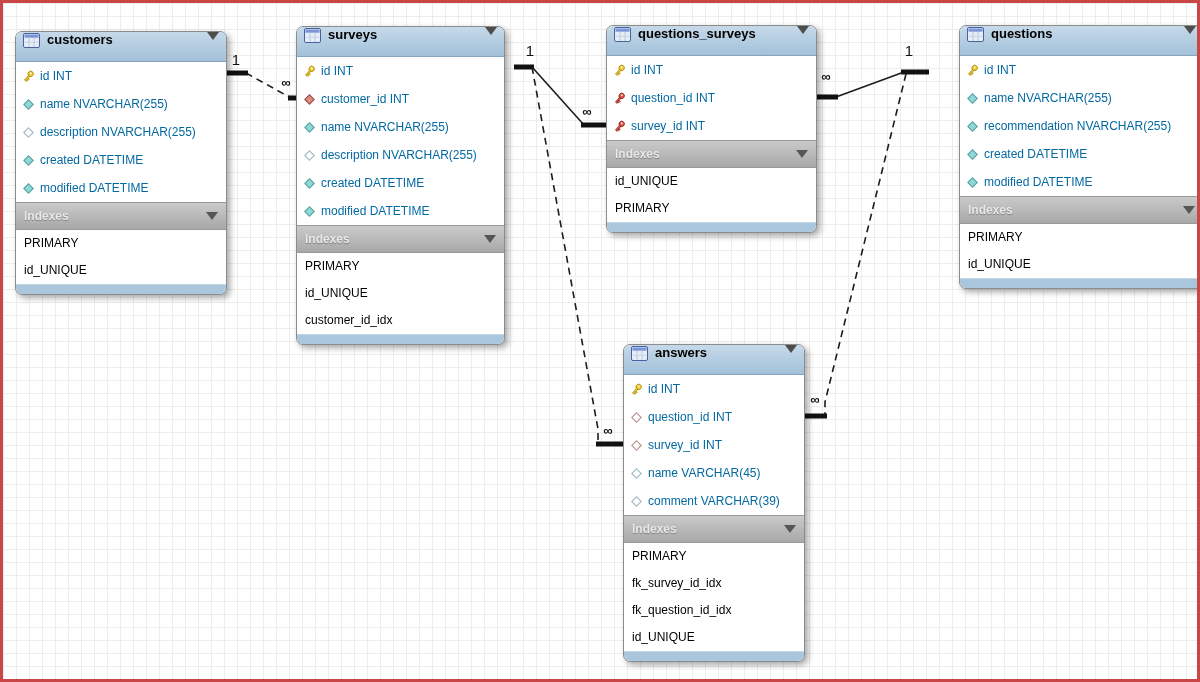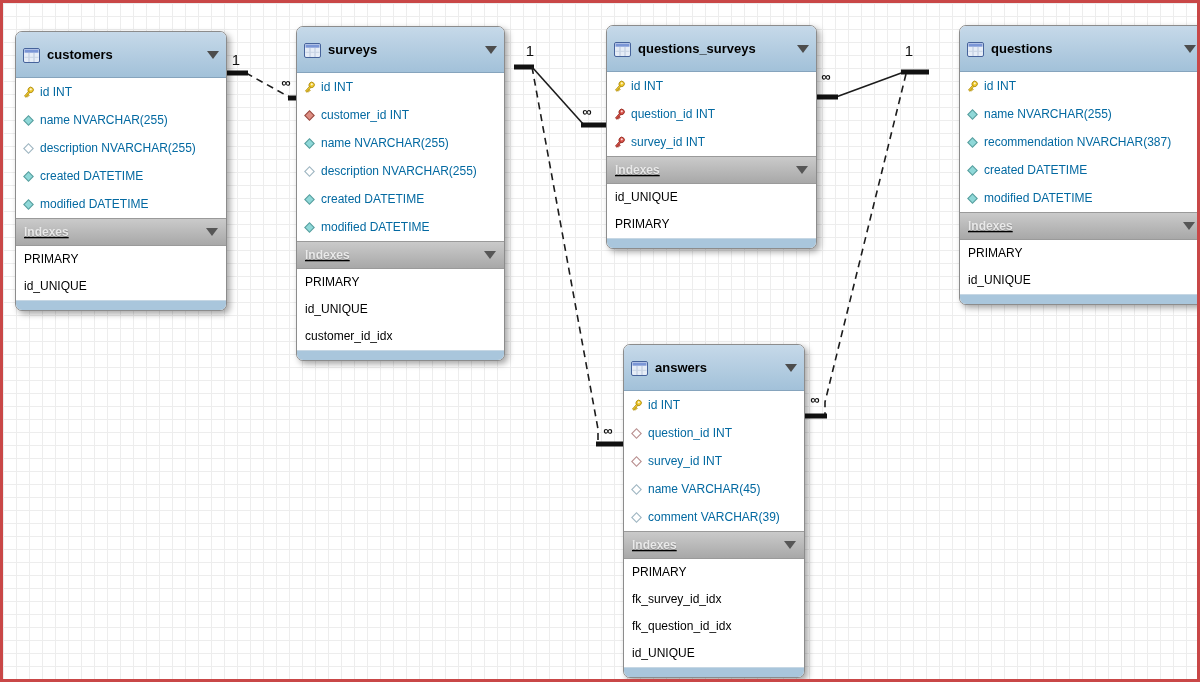--- a/index.html
+++ b/index.html
@@ -10,31 +10,31 @@
                      linear-gradient(90deg,#ededed 1px,transparent 1px);
     background-size:13px 13px;
     overflow:hidden;
     font-family:"Liberation Sans",sans-serif;
   }
   #wires{position:absolute;left:0;top:0;width:1194px;height:676px;}
   .table{
     position:absolute;border:1px solid #8c8c8c;border-radius:7px;background:#fff;
     box-shadow:3px 3px 6px rgba(0,0,0,0.35);overflow:hidden;
   }
-  .hdr{height:29px;background:linear-gradient(#c6d9e9,#a2c1d9);display:flex;align-items:center;
-       padding:8px 7px;border-bottom:1px solid #86a4bd;}
+  .hdr{height:29px;background:linear-gradient(#c6d9e9,#a2c1d9);display:flex;
+       padding:0 7px;border-bottom:1px solid #86a4bd;}
   .hicon{display:flex;margin-top:1px;}
   .title{font-weight:bold;font-size:13px;margin-left:7px;color:#000;}
   .tri{width:0;height:0;border-left:6px solid transparent;border-right:6px solid transparent;
        border-top:8px solid #4d4d4d;margin-left:auto;}
   .row{display:flex;align-items:center;height:28px;padding:0 6px;font-size:12px;color:#0369a1;background:#fff;}
   .cicon{width:13px;height:13px;margin-right:5px;display:flex;flex:none;}
   .ctext{white-space:nowrap;}
   .ixhdr{height:26px;background:linear-gradient(#cacaca,#a8a8a8);display:flex;align-items:center;
-         padding:0 8px;border-top:1px solid #9a9a9a;border-bottom:1px solid #9a9a9a;text-decoration:underline;}
+         padding:0 8px;border-top:1px solid #9a9a9a;border-bottom:1px solid #9a9a9a;}
   .ixlabel{color:#e9e9e9;font-weight:bold;font-size:12px;text-shadow:0 1px 1px rgba(0,0,0,0.3);}
   .ixhdr .tri{border-top-color:#565656;}
   .ixrow{height:27px;line-height:27px;padding:0 8px;font-size:12px;color:#000;background:#fff;white-space:nowrap;}
   .foot{height:9px;background:#a9c6dc;border-top:1px solid #c6d7e4;}
   #wires text{font-family:"Liberation Sans",sans-serif;}
   .card-one{font-size:15px;fill:#111;}
   .card-many{font-size:13px;font-weight:bold;fill:#111;}
   .wire{fill:none;stroke:#1c1c1c;stroke-width:1.6;}
   .wire.dashed{stroke-dasharray:7 5;}
   .endbar{stroke:#111;stroke-width:5;}
@@ -321,21 +321,21 @@
             </svg>
           </span>
           <span class="ctext">name NVARCHAR(255)</span>
         </div>
         <div class="row">
           <span class="cicon">
             <svg width="13" height="13" viewBox="0 0 13 13">
               <rect x="3.2" y="3.2" width="6.6" height="6.6" transform="rotate(45 6.5 6.5)" fill="#8fd8d8" stroke="#579f9f" stroke-width="1.1"></rect>
             </svg>
           </span>
-          <span class="ctext">recommendation NVARCHAR(387)</span>
+          <span class="ctext">recommendation NVARCHAR(255)</span>
         </div>
         <div class="row">
           <span class="cicon">
             <svg width="13" height="13" viewBox="0 0 13 13">
               <rect x="3.2" y="3.2" width="6.6" height="6.6" transform="rotate(45 6.5 6.5)" fill="#8fd8d8" stroke="#579f9f" stroke-width="1.1"></rect>
             </svg>
           </span>
           <span class="ctext">created DATETIME</span>
         </div>
         <div class="row">

